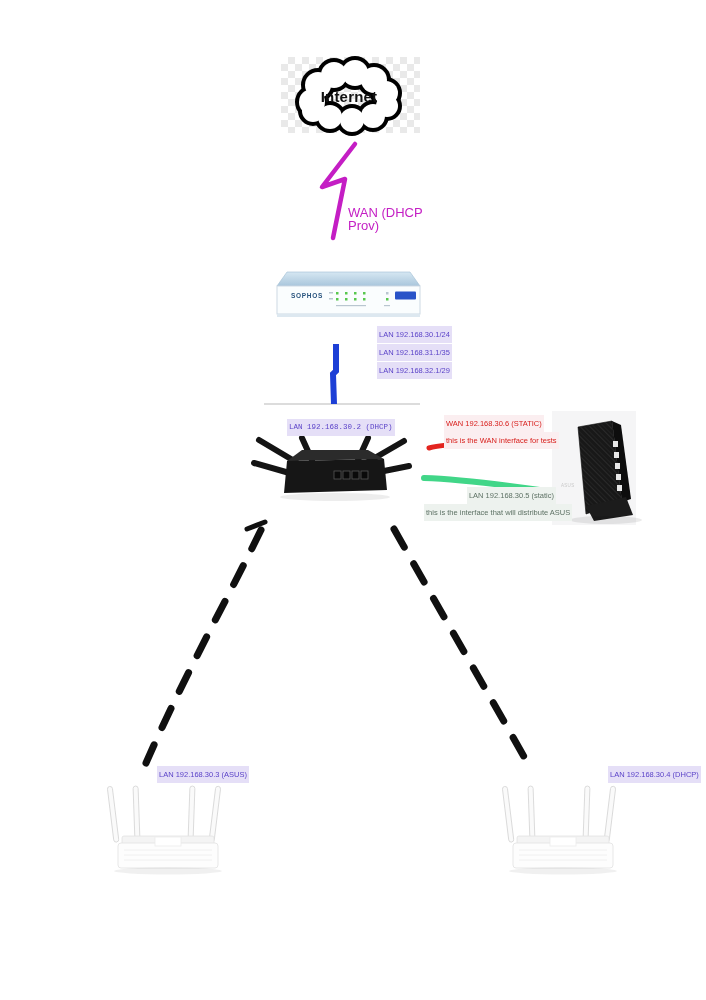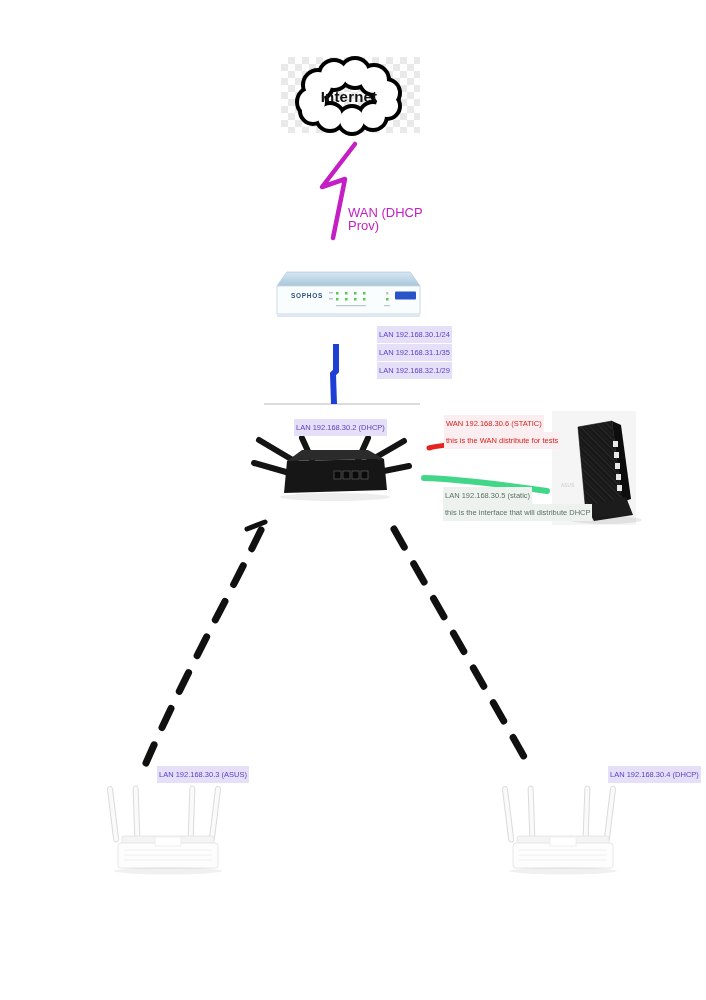--- a/index.html
+++ b/index.html
@@ -25,26 +25,26 @@
     left:291px;top:292px;font-size:6.5px;font-weight:bold;color:#29547e;letter-spacing:0.7px;
   }
   .asus-brand{
     left:561px;top:483px;font-size:4.5px;color:#c9c9c9;letter-spacing:0.3px;
   }
   .purple-list{left:377px;top:326px;display:flex;flex-direction:column;align-items:flex-start;gap:1px;}
   .tag{
     display:inline-block;font-size:7.5px;line-height:9px;padding:4px 2px;
     color:#5b43c8;background:#e5dff7;white-space:nowrap;
   }
-  .router-label{left:294px;top:416px;}
+  .router-label{left:287px;top:416px;font-family:Liberation Mono, monospace;}
   .ap-left-label{left:157px;top:763px;}
   .ap-right-label{left:580px;top:763px;margin-left:28px;}
   .red-note{left:444px;top:415px;width:112px;text-align:left;line-height:10px;}
   .red-note .tag{color:#d8201d;background:#fbeef0;}
-  .green-note{left:443px;top:487px;width:132px;text-align:left;line-height:10px;}
+  .green-note{left:424px;top:487px;width:132px;text-align:right;line-height:10px;}
   .green-note .tag{color:#5e7265;background:#edf2ee;}
 </style>
 </head>
 <body>
 
 <div class="canvas">
 
   <div class="checker"></div>
 
   <svg class="art" width="706" height="1000" viewBox="0 0 706 1000">
@@ -209,26 +209,26 @@
     <span class="tag">LAN 192.168.31.1/35</span>
     <span class="tag">LAN 192.168.32.1/29</span>
   </div>
 
   <div class="lbl router-label">
     <span class="tag">LAN 192.168.30.2 (DHCP)</span>
   </div>
 
   <div class="lbl red-note">
     <div><span class="tag">WAN 192.168.30.6 (STATIC)</span></div>
-    <div><span class="tag">this is the WAN distribute for tests</span></div>
+    <div><span class="tag">this is the WAN interface for tests</span></div>
   </div>
 
   <div class="lbl green-note">
     <div><span class="tag">LAN 192.168.30.5 (static)</span></div>
-    <div><span class="tag">this is the interface that will distribute DHCP</span></div>
+    <div><span class="tag">this is the interface that will distribute ASUS</span></div>
   </div>
 
   <div class="lbl asus-brand">ASUS</div>
 
   <div class="lbl ap-left-label">
     <span class="tag">LAN 192.168.30.3 (ASUS)</span>
   </div>
 
   <div class="lbl ap-right-label">
     <span class="tag">LAN 192.168.30.4 (DHCP)</span>

